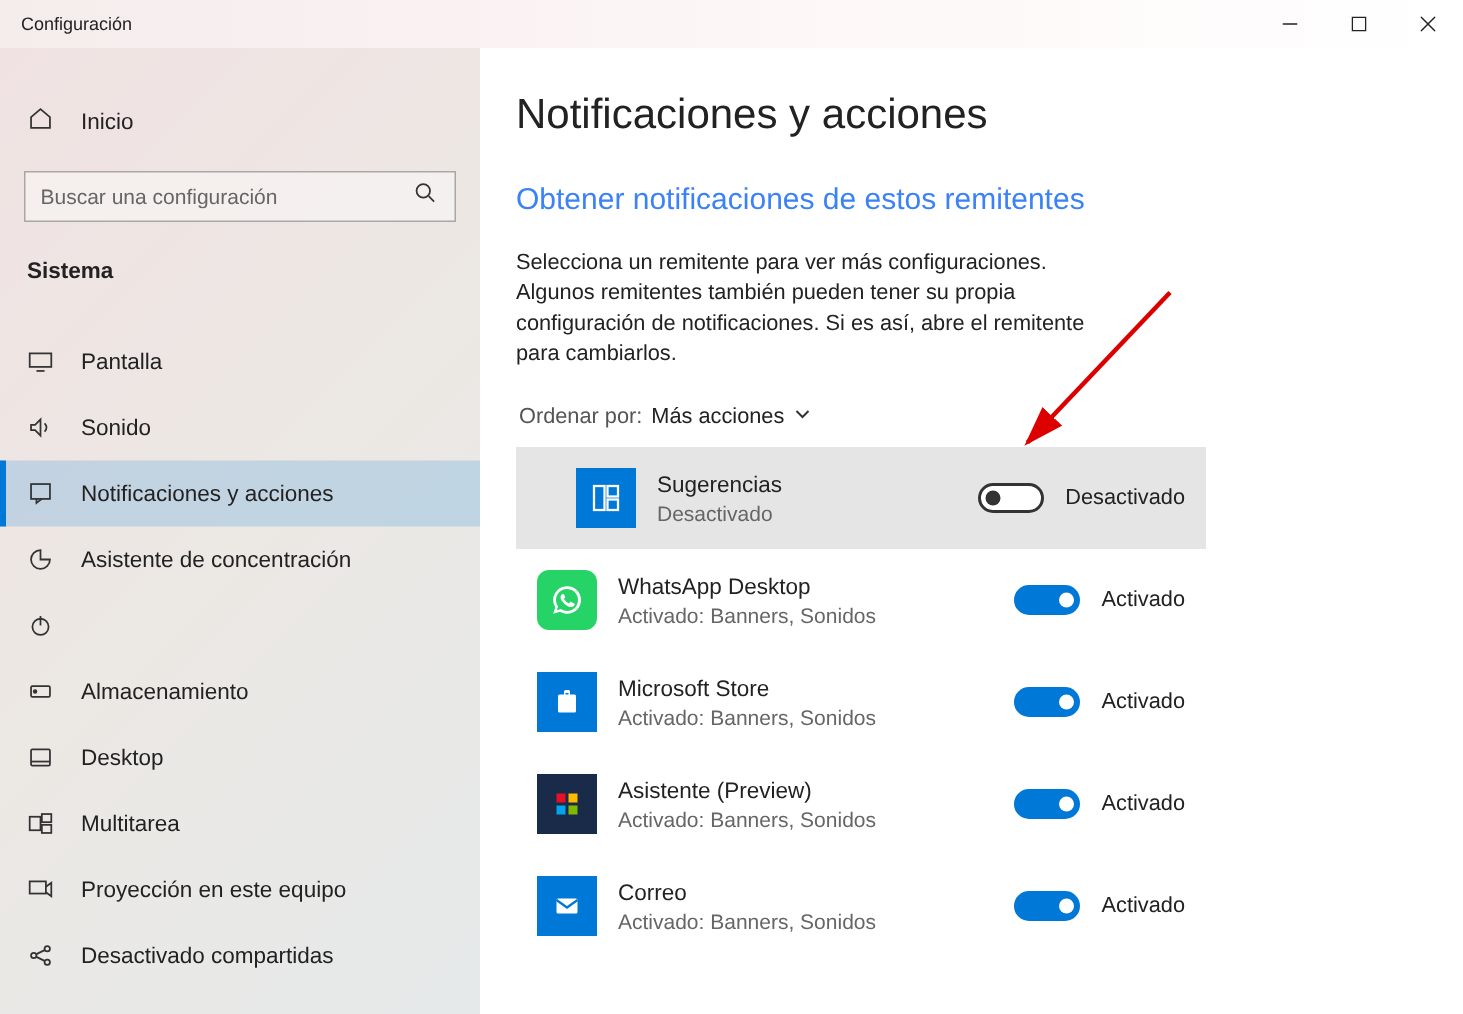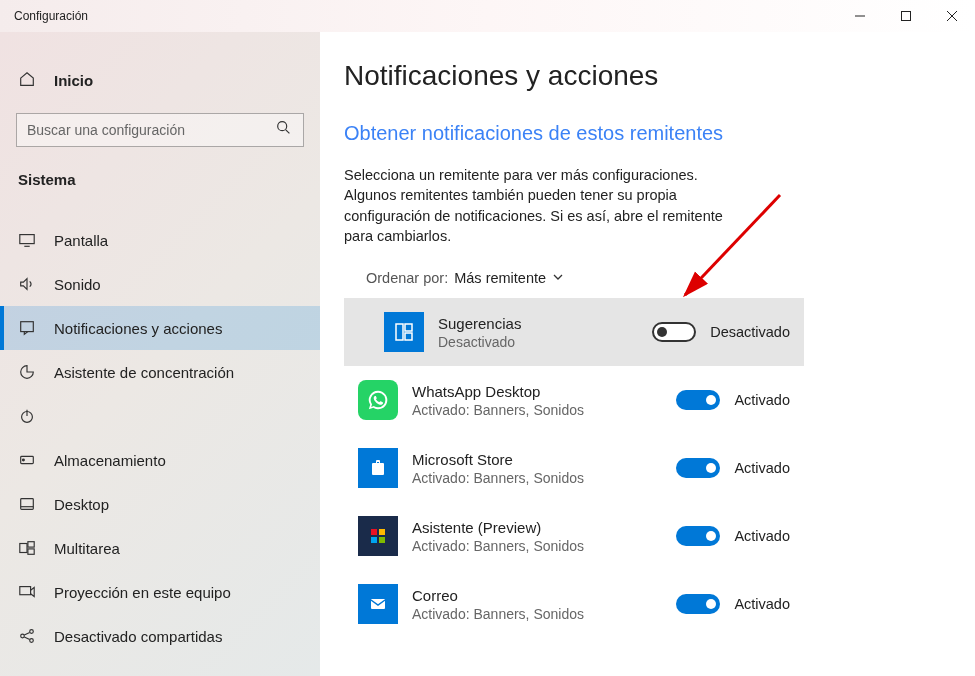--- a/index.html
+++ b/index.html
@@ -5,36 +5,36 @@
 * { margin: 0; padding: 0; box-sizing: border-box; font-family: "Segoe UI", sans-serif; }
 body { width: 975px; height: 676px; background: #fff; overflow: hidden; position: relative; }
 .titlebar { height: 32px; display: flex; align-items: center; justify-content: space-between; background: linear-gradient(to right, #f5ecec, #fdf6f6 50%, #ffffff); gap: 20px; }
 .titlebar-left { padding-left: 14px; font-size: 12px; color: #222; }
 .window-controls { display: flex; height: 100%; }
 .window-btn { width: 46px; display: flex; align-items: center; justify-content: center; cursor: pointer; }
 .window-btn svg { width: 10px; height: 10px; stroke: #222; stroke-width: 1; fill: none; }
 .app-body { display: flex; height: calc(100% - 32px); }
 .sidebar { width: 320px; background: linear-gradient(135deg, #f0e2e2 0%, #ece8e4 50%, #e5e9e9 100%); padding-top: 28px; }
 .home-row { display: flex; align-items: center; padding: 10px 18px; cursor: pointer; gap: 18px; margin-bottom: 12px; }
-.home-row span { font-size: 15px; color: #222; font-weight: bold; }
+.home-row span { font-size: 15px; color: #222; }
 .search-box { margin: 0 16px 18px 16px; height: 34px; border: 1px solid rgba(0,0,0,0.3); background: rgba(255,255,255,0.4); display: flex; align-items: center; padding: 0 10px; }
 .search-box input { flex: 1; border: none; background: transparent; outline: none; font-size: 14px; color: #666; }
 .search-box input::placeholder { color: #666; }
 .cat-label { padding: 6px 18px; font-weight: 600; font-size: 15px; color: #222; margin-bottom: 24px; }
 .nav-item { display: flex; align-items: center; padding: 13px 18px; gap: 18px; cursor: pointer; position: relative; }
 .nav-item.selected { background: rgba(0,120,215,0.18); }
 .nav-item.selected::before { content: ""; position: absolute; left: 0; top: 0; bottom: 0; width: 4px; background: #0078d7; }
 .nav-item .icon { width: 18px; display: flex; justify-content: center; }
 .nav-item span.label { font-size: 15px; color: #222; }
 .content { flex: 1; padding: 28px 0 0 0; overflow-y: auto; }
 .content-inner { padding-left: 24px; padding-right: 24px; }
 .page-title { font-size: 28px; font-weight: 400; color: #222; margin-bottom: 30px; }
 .section-title { font-size: 20px; font-weight: 500; color: #3b82f6; margin-bottom: 20px; }
 .section-desc { font-size: 14.5px; color: #222; line-height: 1.4; max-width: 400px; margin-bottom: 24px; }
-.sort-row { font-size: 14.5px; color: #555; margin-bottom: 12px; display: flex; align-items: center; gap: 6px; padding-left: 2px; margin-left: 20px; }
+.sort-row { font-size: 14.5px; color: #555; margin-bottom: 12px; display: flex; align-items: center; gap: 6px; padding-left: 2px; }
 .sort-value { color: #222; }
 .sender-list { max-width: 460px; }
 .sender-item { display: flex; align-items: center; padding: 14px 14px; gap: 14px; }
 .sender-item.highlighted { background: #e5e5e5; padding-left: 40px; }
 .sender-icon { width: 40px; height: 40px; border-radius: 0; display: flex; align-items: center; justify-content: center; flex-shrink: 0; }
 .sender-text { flex: 1; }
 .sender-name { font-size: 15px; color: #222; }
 .sender-sub { font-size: 14px; color: #666; margin-top: 2px; }
 .sender-right { display: flex; align-items: center; gap: 14px; }
 .toggle { width: 44px; height: 20px; border-radius: 10px; position: relative; cursor: pointer; }
@@ -182,21 +182,21 @@
     </div>
   </div>
 
   <div class="content">
     <div class="content-inner">
       <h1 class="page-title">Notificaciones y acciones</h1>
       <h2 class="section-title">Obtener notificaciones de estos remitentes</h2>
       <p class="section-desc">Selecciona un remitente para ver más configuraciones. Algunos remitentes también pueden tener su propia configuración de notificaciones. Si es así, abre el remitente para cambiarlos.</p>
       <div class="sort-row">
         <span>Ordenar por:</span>
-        <span class="sort-value">Más remitente</span>
+        <span class="sort-value">Más acciones</span>
         <span><svg width="12" height="12" viewBox="0 0 12 12" fill="none" stroke="#333" stroke-width="1.3">
               <path d="M2 4 L6 8 L10 4"></path>
             </svg></span>
       </div>
 
       <div class="sender-list">
 
         <div class="sender-item highlighted">
           <div class="sender-icon" style="background:#0078d7">
             <svg width="22" height="22" viewBox="0 0 22 22" fill="none" stroke="#fff" stroke-width="1.5">

